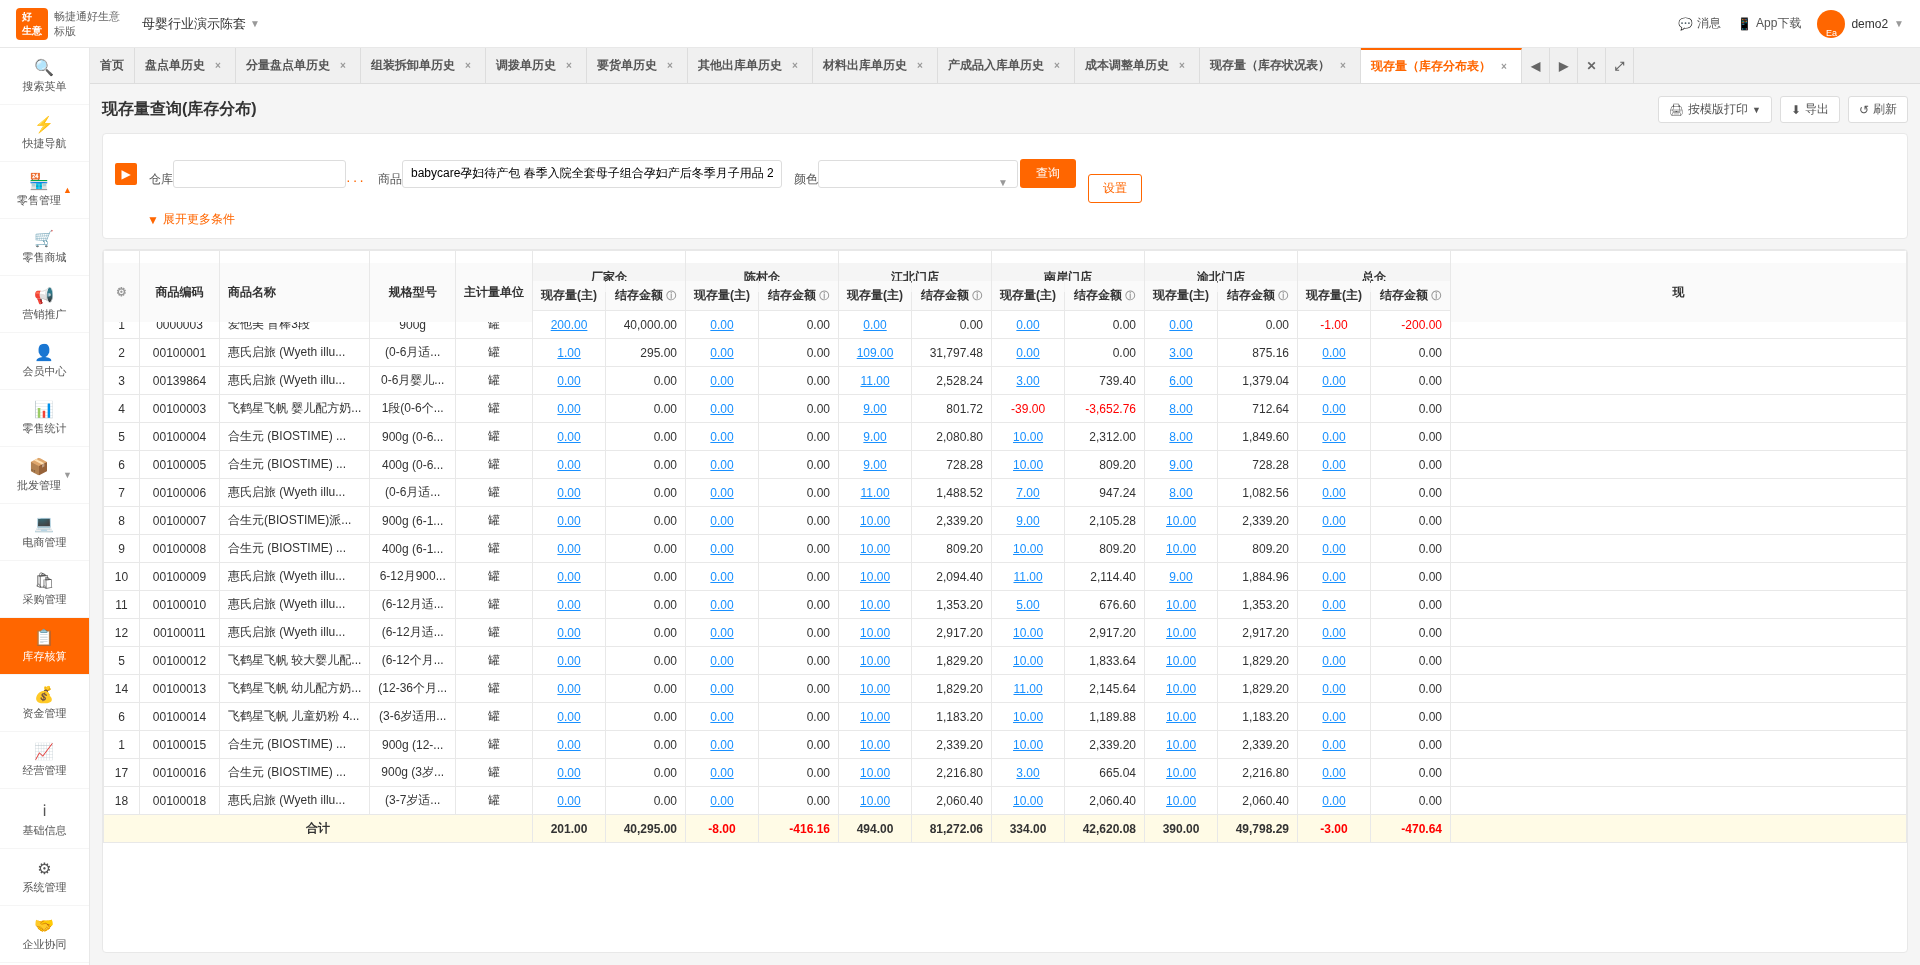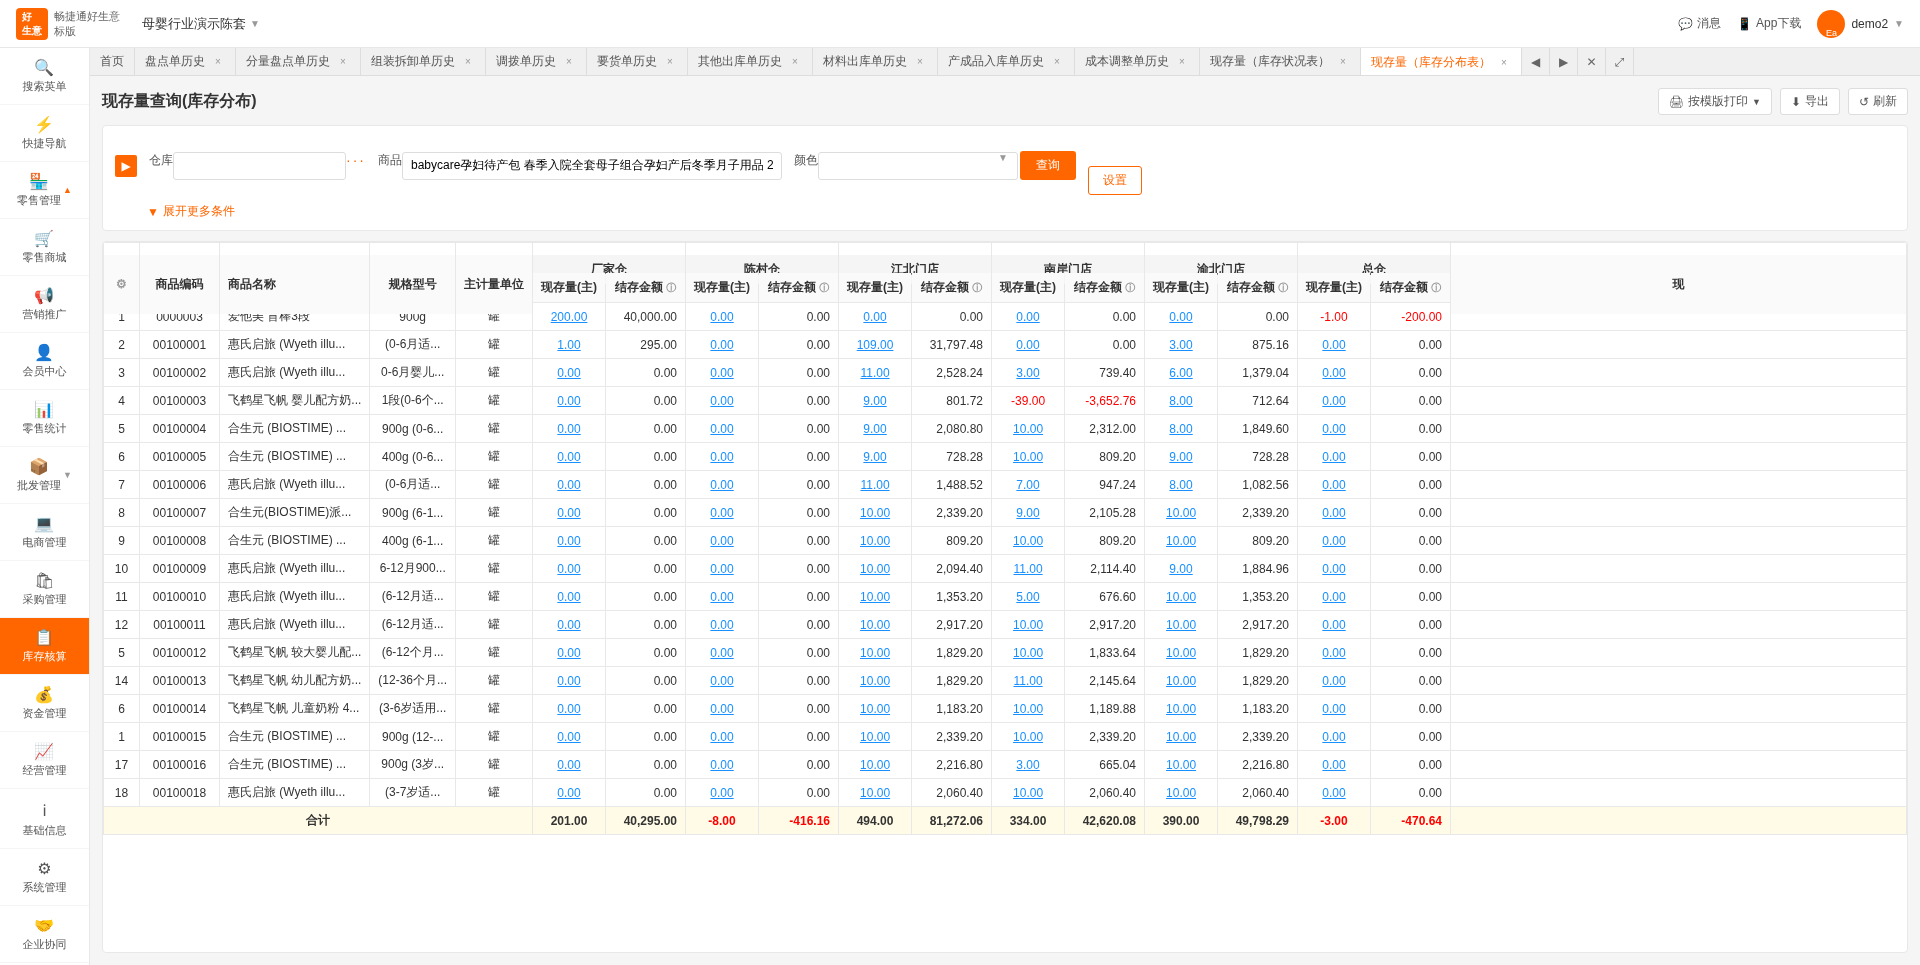--- a/index.html
+++ b/index.html
@@ -4,21 +4,21 @@
   <style>
     * { box-sizing: border-box; margin: 0; padding: 0; }
     body { font-family: 'Microsoft YaHei', Arial, sans-serif; font-size: 12px; background: #f5f5f5; color: #333; overflow: hidden; }
 
     
     .app-container { display: flex; flex-direction: column; height: 965px; width: 1920px; }
     .top-bar { height: 48px; background: #fff; display: flex; align-items: center; justify-content: space-between; padding: 0 16px; border-bottom: 1px solid #e8e8e8; flex-shrink: 0; }
     .main-layout { display: flex; flex: 1; overflow: hidden; }
     .sidebar { width: 90px; background: #fff; border-right: 1px solid #e8e8e8; display: flex; flex-direction: column; flex-shrink: 0; overflow-y: auto; }
     .content-area { flex: 1; display: flex; flex-direction: column; overflow: hidden; }
-    .tabs-bar { height: 28px; background: #f0f0f0; display: flex; align-items: center; border-bottom: 1px solid #ddd; flex-shrink: 0; overflow: hidden; }
+    .tabs-bar { height: 36px; background: #f0f0f0; display: flex; align-items: center; border-bottom: 1px solid #ddd; flex-shrink: 0; overflow: hidden; font-weight: bold; }
     .page-content { flex: 1; padding: 12px; overflow: hidden; display: flex; flex-direction: column; background: #f5f5f5; }
 
     
     .logo-area { display: flex; align-items: center; gap: 6px; }
     .logo-icon { width: 32px; height: 32px; background: #ff6600; border-radius: 4px; display: flex; align-items: center; justify-content: center; color: #fff; font-size: 10px; font-weight: bold; }
     .logo-text { font-size: 11px; color: #666; line-height: 1.3; }
     .top-right { display: flex; align-items: center; gap: 16px; }
     .top-btn { display: flex; align-items: center; gap: 4px; color: #555; cursor: pointer; font-size: 12px; }
     .avatar { width: 28px; height: 28px; border-radius: 50%; background: #ff6600; display: flex; align-items: flex-end; justify-content: center; color: #fff; font-size: 11px; }
     .user-name { font-size: 12px; color: #333; cursor: pointer; }
@@ -34,21 +34,21 @@
 
     
     .page-header { display: flex; align-items: center; justify-content: space-between; margin-bottom: 10px; }
     .page-title { font-size: 16px; font-weight: bold; color: #333; }
     .page-actions { display: flex; gap: 8px; }
     .action-btn { display: flex; align-items: center; gap: 4px; padding: 4px 10px; border: 1px solid #ddd; border-radius: 3px; cursor: pointer; font-size: 12px; background: #fff; color: #555; }
 
     
     .search-area { background: #fff; border: 1px solid #e8e8e8; border-radius: 4px; padding: 10px 12px; margin-bottom: 10px; flex-shrink: 0; }
     .search-row { display: flex; align-items: center; gap: 12px; }
-    .search-field { display: flex; align-items: flex-start; }
+    .search-field { display: flex; align-items: flex-end; }
     .search-label { color: #555; white-space: nowrap; font-size: 12px; }
     .search-input { height: 28px; border: 1px solid #ddd; border-radius: 3px; padding: 0 8px; font-size: 12px; min-width: 120px; outline: none; }
     .search-input-long { min-width: 380px; }
     .query-btn { background: #ff6600; color: #fff; border: none; padding: 6px 16px; border-radius: 3px; cursor: pointer; font-size: 12px; }
     .setting-btn { background: #fff; color: #ff6600; border: 1px solid #ff6600; padding: 5px 14px; border-radius: 3px; cursor: pointer; font-size: 12px; margin-top: 30px; }
 
     
     .table-container { flex: 1; overflow: auto; background: #fff; border: 1px solid #e8e8e8; border-radius: 4px; }
     table { width: 100%; border-collapse: collapse; font-size: 12px; }
     th { background: #fafafa; border: 1px solid #e8e8e8; padding: 6px 8px; text-align: center; font-weight: bold; color: #333; white-space: nowrap; position: sticky; top: 12px; z-index: 2; }
@@ -356,21 +356,21 @@
                   <td class="link-val">0.00</td>
                   <td class="text-right">0.00</td>
                   <td class="link-val">3.00</td>
                   <td class="text-right">875.16</td>
                   <td class="link-val">0.00</td>
                   <td class="text-right">0.00</td>
                   <td></td>
                 </tr>
                 <tr>
                   <td>3</td>
-                  <td>00100002</td>
+                  <td>00139864</td>
                   <td class="text-left">惠氏启旅 (Wyeth illu...</td>
                   <td>0-6月婴儿...</td>
                   <td>罐</td>
                   <td class="link-val">0.00</td>
                   <td class="text-right">0.00</td>
                   <td class="link-val">0.00</td>
                   <td class="text-right">0.00</td>
                   <td class="link-val">11.00</td>
                   <td class="text-right">2,528.24</td>
                   <td class="link-val">3.00</td>

